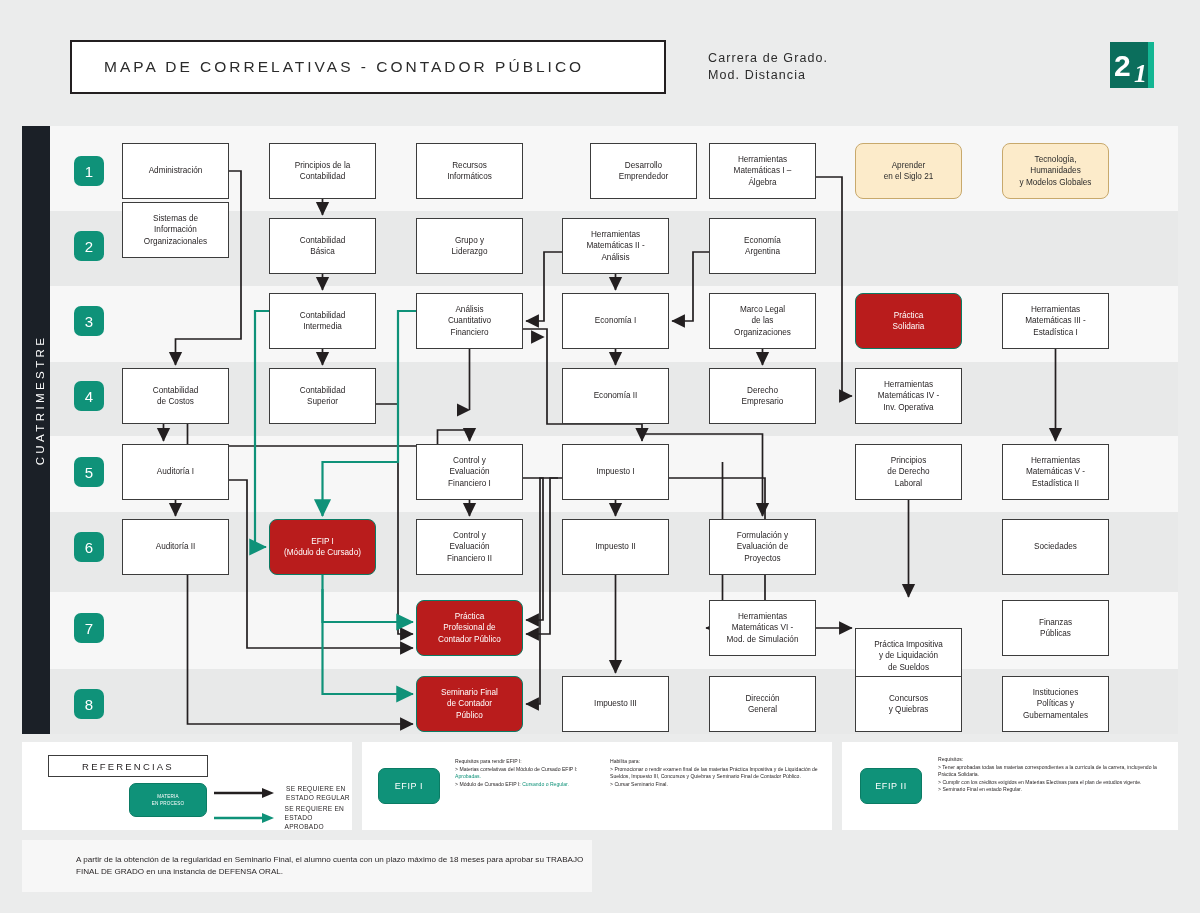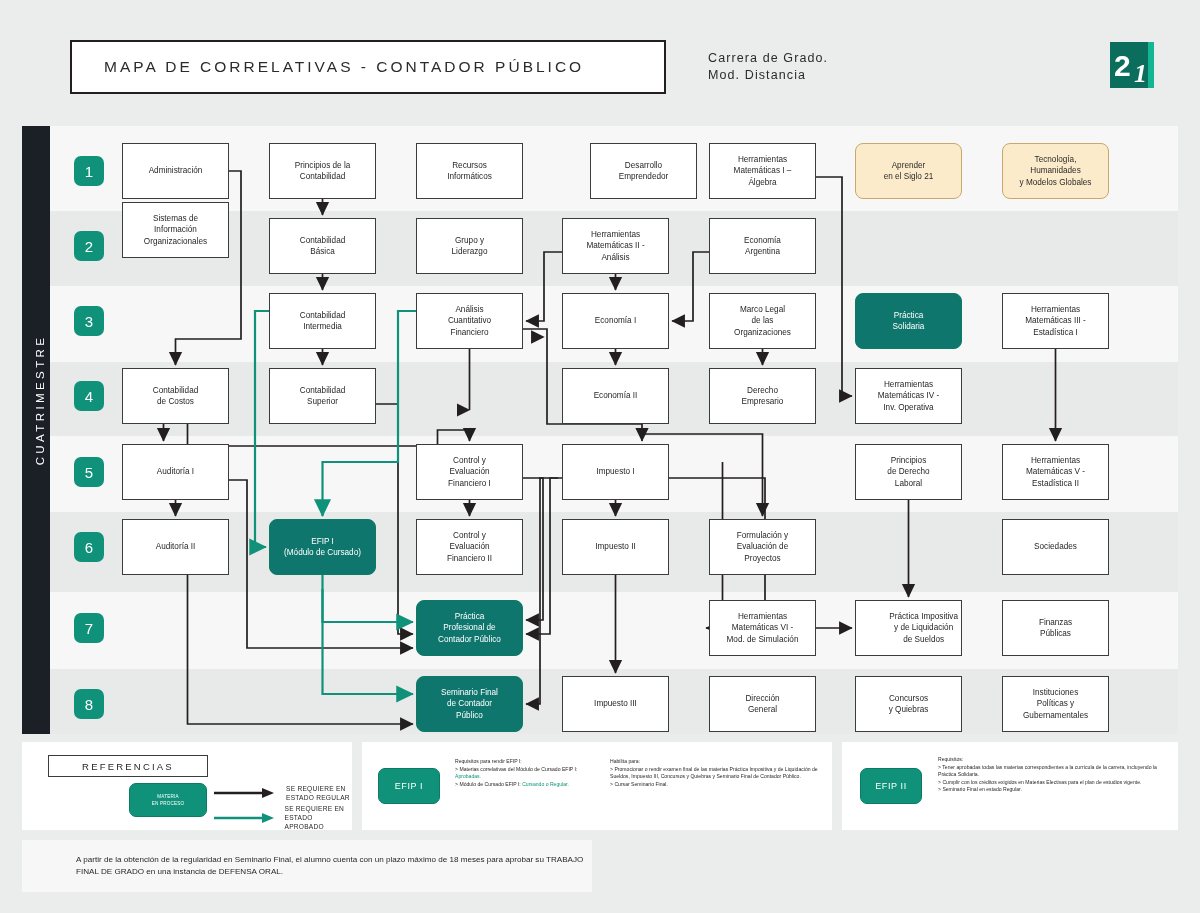--- a/index.html
+++ b/index.html
@@ -41,21 +41,21 @@
     background:#0f9279; color:#ffffff; font-size:15px;
     display:flex; align-items:center; justify-content:center;
   }
 
   .node {
     position:absolute; width:107px; height:56px;
     display:flex; align-items:center; justify-content:center; text-align:center;
     font-size:8.2px; line-height:11.5px; padding:2px 3px;
   }
   .node.plainbox { background:#ffffff; border:1px solid #3c3c3c; }
-  .node.green { background:#0f766e; border:1px solid #0b7b64; border-radius:8px; color:#ffffff; }
+  .node.green { background:#b91c1c; border:1px solid #0b7b64; border-radius:8px; color:#ffffff; }
   .node.cream { background:#fcebca; border:1px solid #c8a96c; border-radius:8px; color:#2b2b2b; }
 
   #edges { position:absolute; left:0; top:0; width:1156px; height:608px; pointer-events:none; }
 
   
   #legend { position:absolute; left:22px; top:742px; width:1156px; height:88px; }
   .legbox { position:absolute; top:0; height:88px; background:#ffffff; }
   #leg1 { left:0px; width:330px; }
   #leg2 { left:340px; width:470px; }
   #leg3 { left:820px; width:336px; }
@@ -288,21 +288,21 @@
       </div>
       <div class="node plainbox" style="left: 980px; top: 393px;">
         <span><span>Sociedades</span></span>
       </div>
       <div class="node green" style="left: 394px; top: 474px;">
         <span><span>Práctica</span><br><span>Profesional de</span><br><span>Contador Público</span></span>
       </div>
       <div class="node plainbox" style="left: 687px; top: 474px;">
         <span><span>Herramientas</span><br><span>Matemáticas VI -</span><br><span>Mod. de Simulación</span></span>
       </div>
-      <div class="node plainbox" style="left: 833px; top: 474px; justify-content: flex-end;">
+      <div class="node plainbox" style="left: 833px; top: 502px;">
         <span><span>Práctica Impositiva</span><br><span>y de Liquidación</span><br><span>de Sueldos</span></span>
       </div>
       <div class="node plainbox" style="left: 980px; top: 474px;">
         <span><span>Finanzas</span><br><span>Públicas</span></span>
       </div>
       <div class="node green" style="left: 394px; top: 550px;">
         <span><span>Seminario Final</span><br><span>de Contador</span><br><span>Público</span></span>
       </div>
       <div class="node plainbox" style="left: 540px; top: 550px;">
         <span><span>Impuesto III</span></span>

